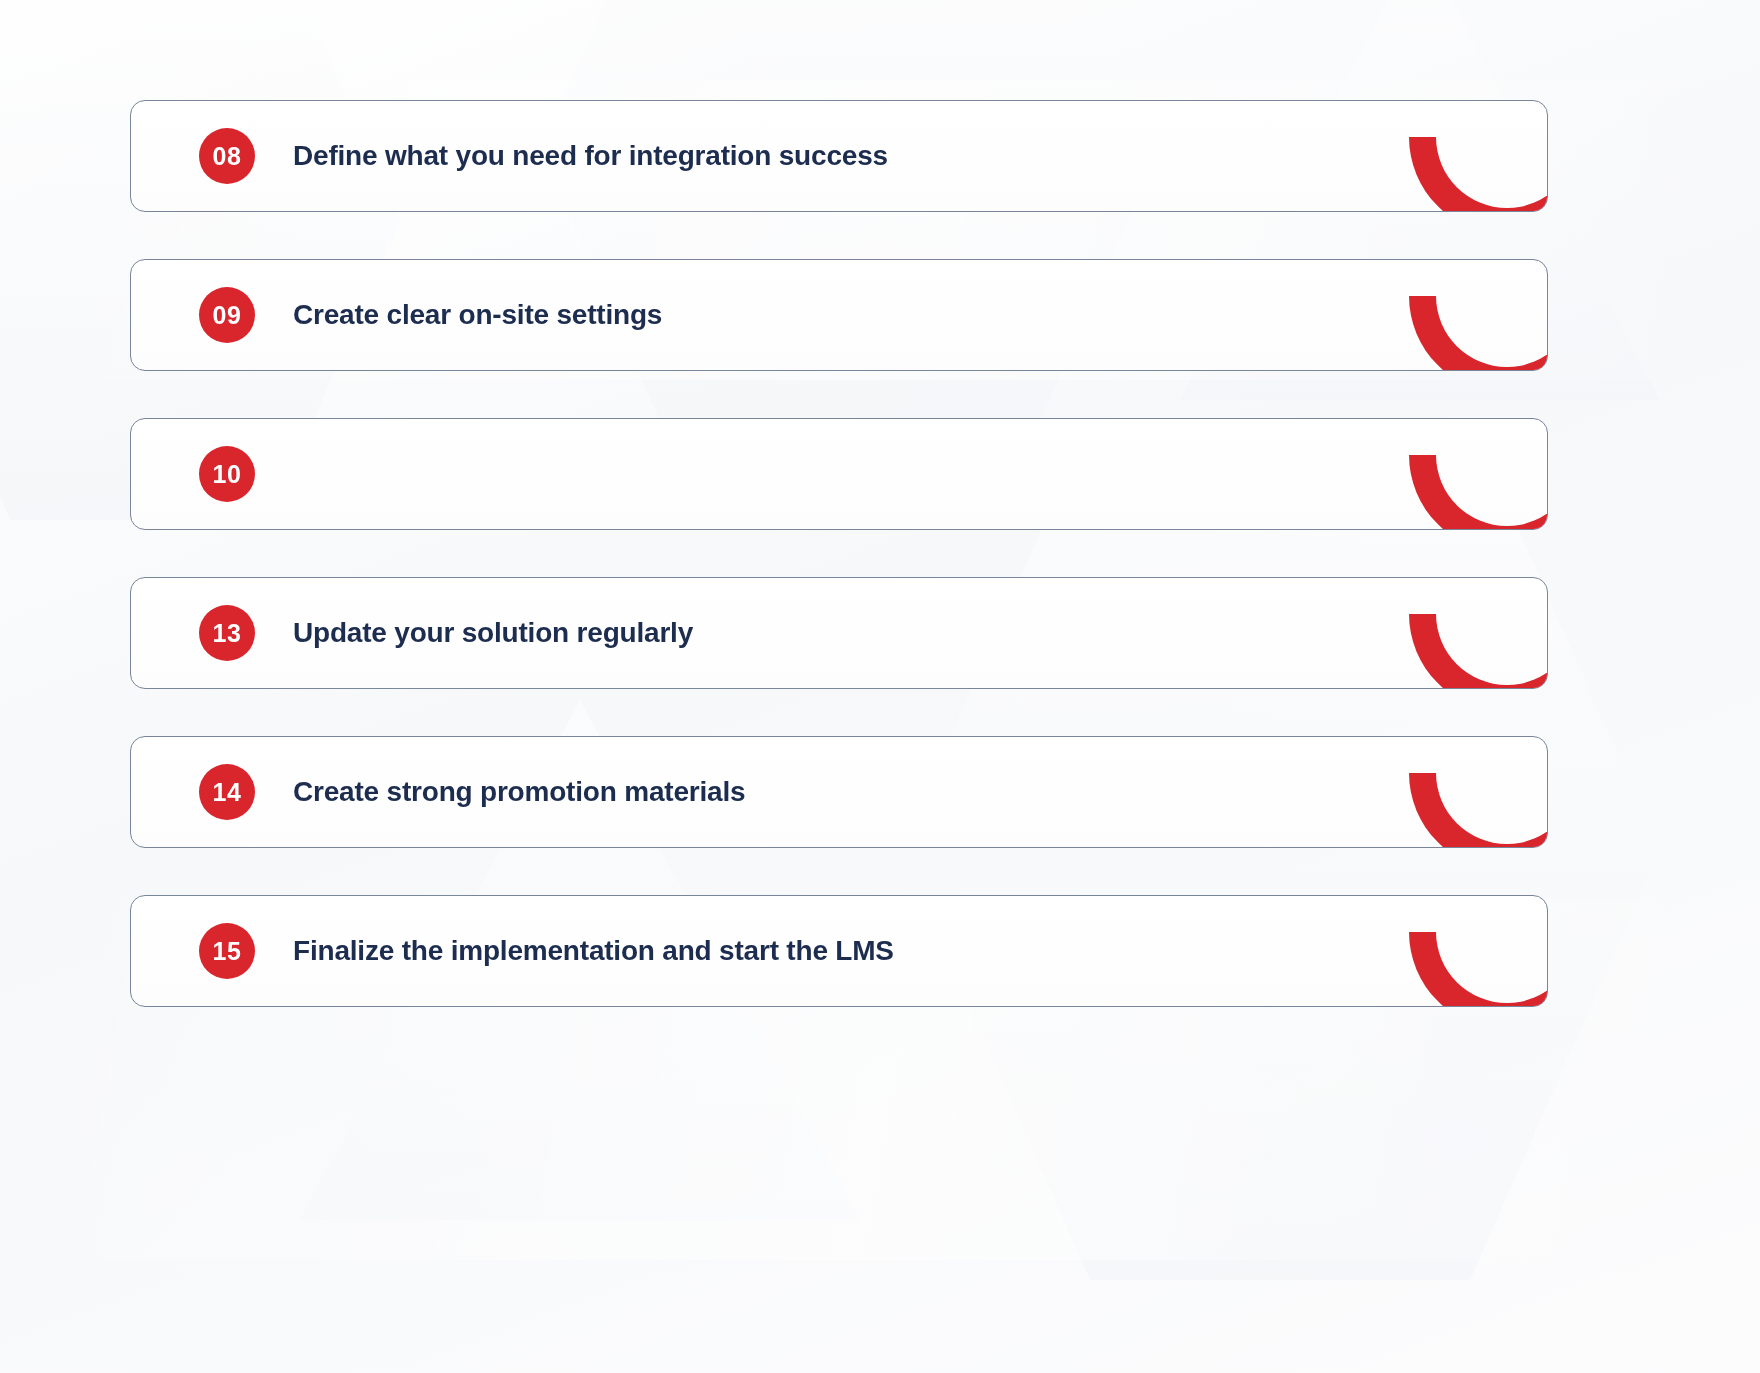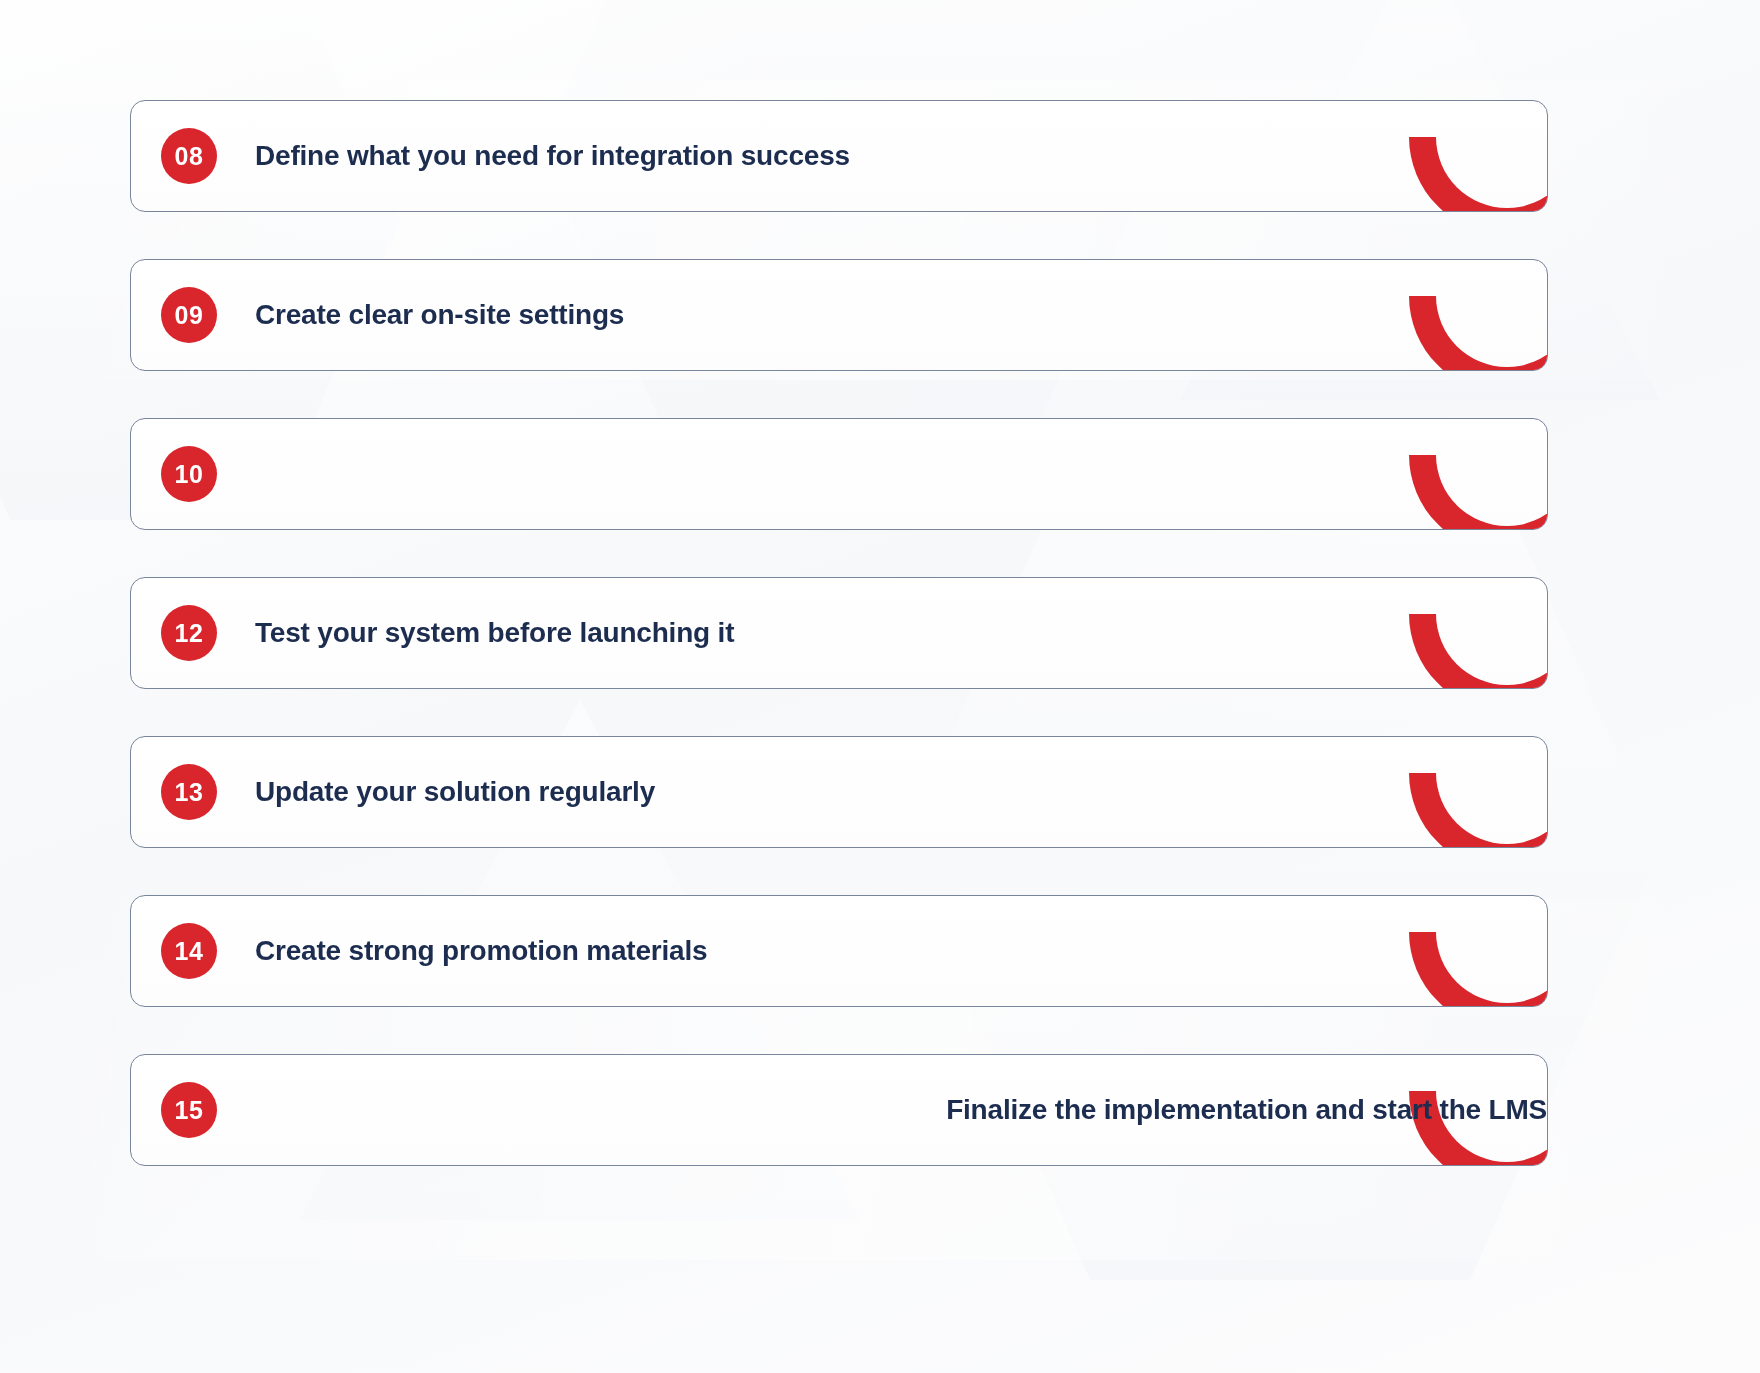--- a/index.html
+++ b/index.html
@@ -52,22 +52,23 @@
     position: relative;
     height: 112px;
     margin-bottom: 47px;
     border: 1.6px solid #7b8characters;
     border: 1.6px solid #78859b;
     border-radius: 15px;
     background: linear-gradient(180deg, #ffffff 0%, #fdfdfe 100%);
     display: flex;
     align-items: center;
     overflow: hidden;
+    padding-left: 38px;
   }
-  .step-card:last-child { margin-bottom: 11px; justify-content: space-between; }
+  .step-card:last-child { margin-bottom: 11px; }
 
   
   .arc-wrap {
     position: absolute;
     top: 0;
     right: 0;
     width: 200px;
     height: 112px;
     overflow: hidden;
     pointer-events: none;
@@ -143,27 +144,20 @@
   </div>
 
   <div class="step-card">
     <div class="arc-wrap">
         <div class="arc"></div>
       </div>
     <div class="badge">10</div>
   </div>
 
 
-  <div class="step-card">
-    <div class="arc-wrap">
-        <div class="arc"></div>
-      </div>
-    <div class="badge">12</div>
-    <div class="step-title">Test your system before launching it</div>
-  </div>
 
   <div class="step-card">
     <div class="arc-wrap">
         <div class="arc"></div>
       </div>
     <div class="badge">13</div>
     <div class="step-title">Update your solution regularly</div>
   </div>
 
   <div class="step-card">

